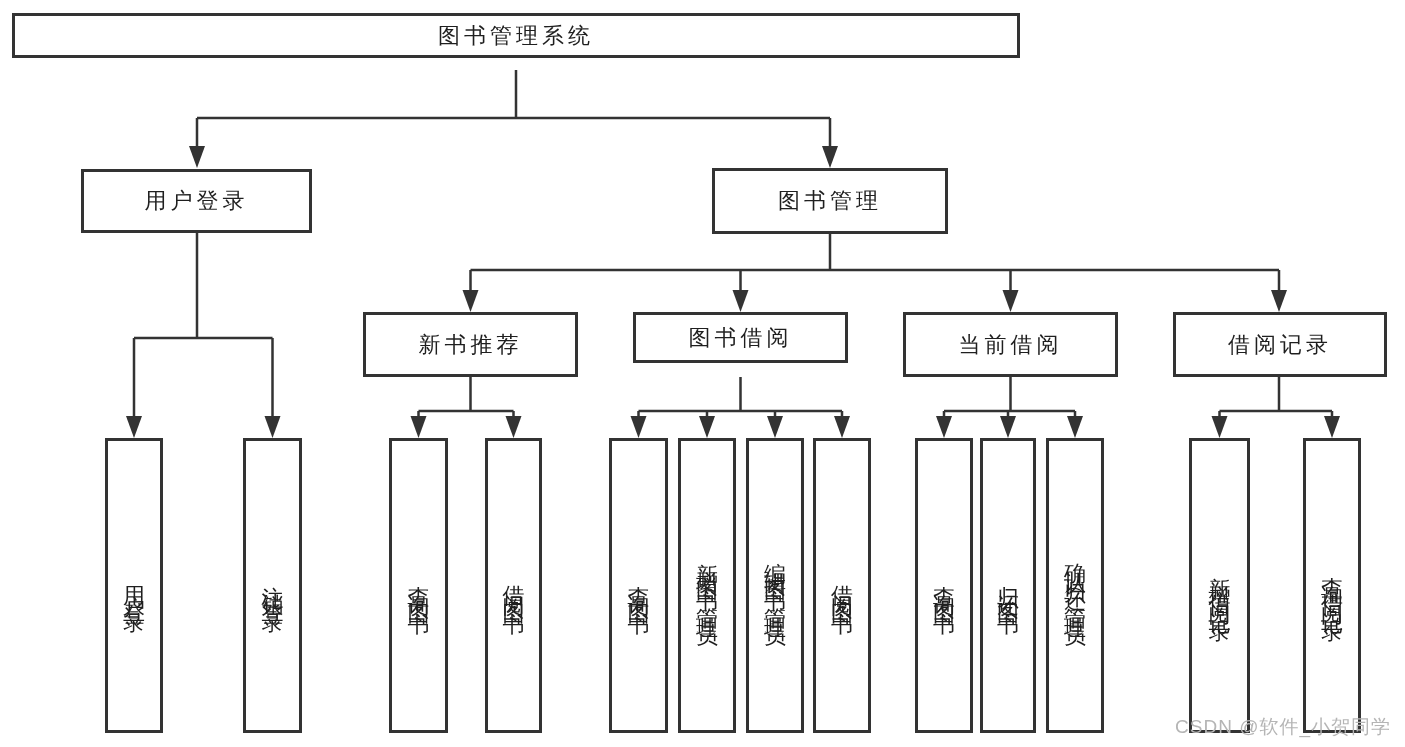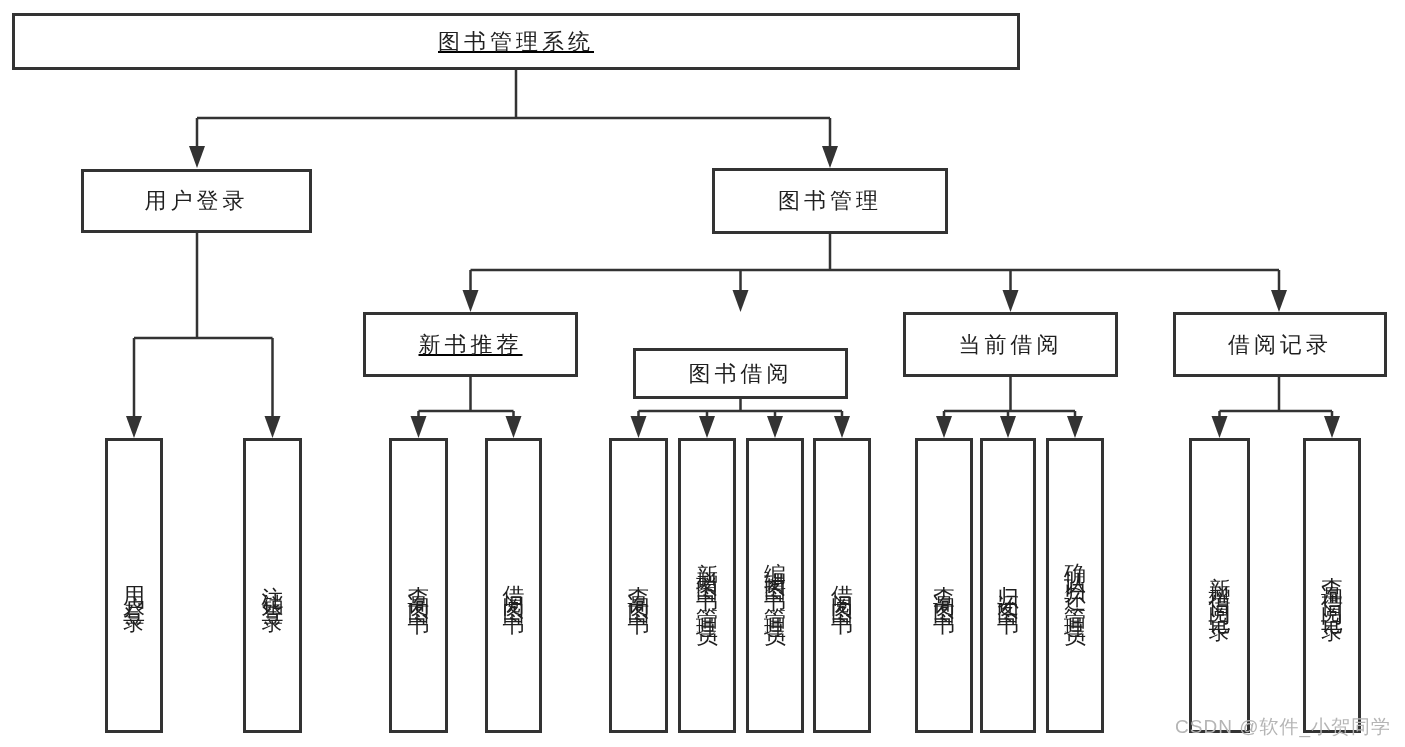--- a/index.html
+++ b/index.html
@@ -47,25 +47,25 @@
   }
 
   .box.vertical .label {
     writing-mode: vertical-rl;
     text-orientation: mixed;
     letter-spacing: 9px;
     line-height: 1;
   }
 
   
-  .n-root { left: 12px;  top: 13px;  width: 1008px; height: 57px; text-decoration: underline; }
+  .n-root { left: 12px;  top: 13px;  width: 1008px; height: 45px; }
   .n-l2a  { left: 81px;  top: 169px; width: 231px;  height: 64px; }
   .n-l2b  { left: 712px; top: 168px; width: 236px;  height: 66px; }
-  .n-l3a  { left: 363px; top: 312px; width: 215px;  height: 65px; text-decoration: underline; }
-  .n-l3b  { left: 633px; top: 312px; width: 215px;  height: 51px; margin-top: 36px; }
+  .n-l3a  { left: 363px; top: 312px; width: 215px;  height: 65px; }
+  .n-l3b  { left: 633px; top: 312px; width: 215px;  height: 51px; }
   .n-l3c  { left: 903px; top: 312px; width: 215px;  height: 65px; }
   .n-l3d  { left: 1173px;top: 312px; width: 214px;  height: 65px; }
 
   
   .leaf { top: 438px; height: 295px; }
   .lf-g1-1 { left: 105px;  width: 58px; }
   .lf-g1-2 { left: 243px;  width: 59px; }
   .lf-g2-1 { left: 389px;  width: 59px; }
   .lf-g2-2 { left: 485px;  width: 57px; }
   .lf-g3-1 { left: 609px;  width: 59px; }

